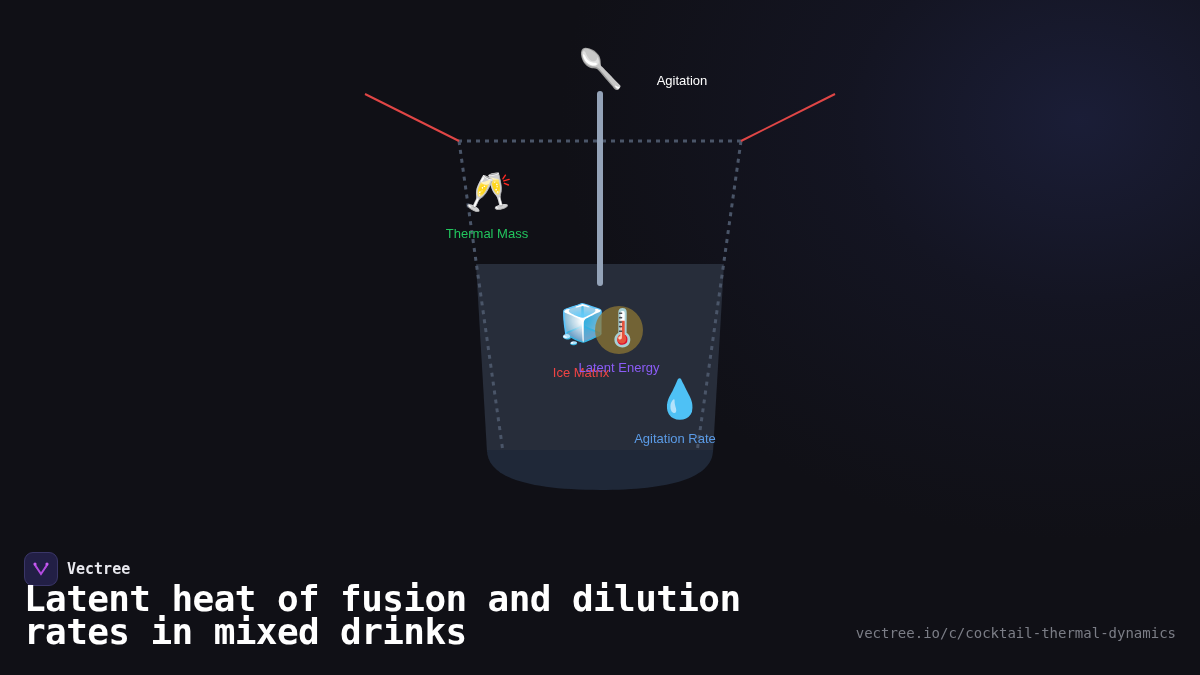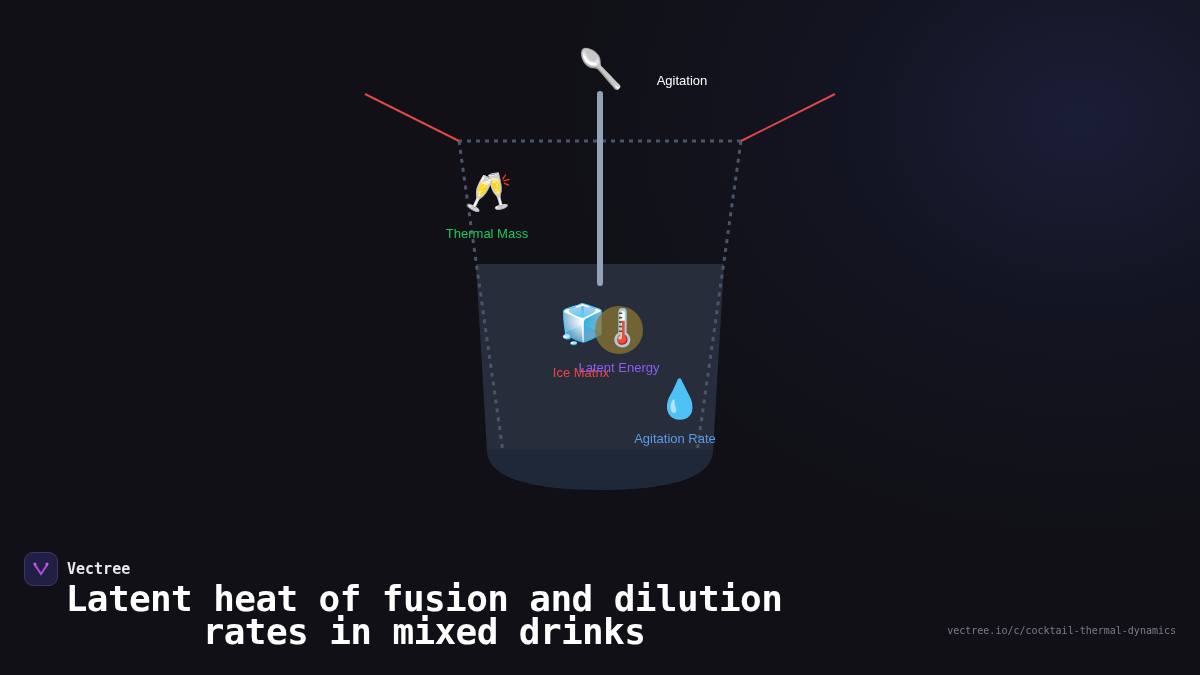--- a/index.html
+++ b/index.html
@@ -44,26 +44,26 @@
       display: flex; align-items: center; justify-content: center;
     }
     .brand-name {
       font-family: "DejaVu Sans Mono", monospace;
       font-weight: bold; font-size: 15px; color: #e8e8ee;
     }
     .title {
       position: absolute; left: 24px; top: 582px;
       font-family: "DejaVu Sans Mono", monospace;
       font-weight: bold; font-size: 36px; line-height: 33px;
-      color: #ffffff; width: 800px; letter-spacing: -0.6px; text-align: center;
+      color: #ffffff; width: 800px; letter-spacing: -0.6px;
     }
     .url {
       position: absolute; right: 24px; top: 625px;
       font-family: "DejaVu Sans Mono", monospace;
-      font-size: 10px; color: #7b7d86;
+      font-size: 14px; color: #7b7d86;
     }
   </style>
 </head>
 <body>
 
 <div class="bg-glow"></div>
 
 <div class="diagram">
   <svg width="1200" height="520" viewBox="0 0 1200 520">
 

